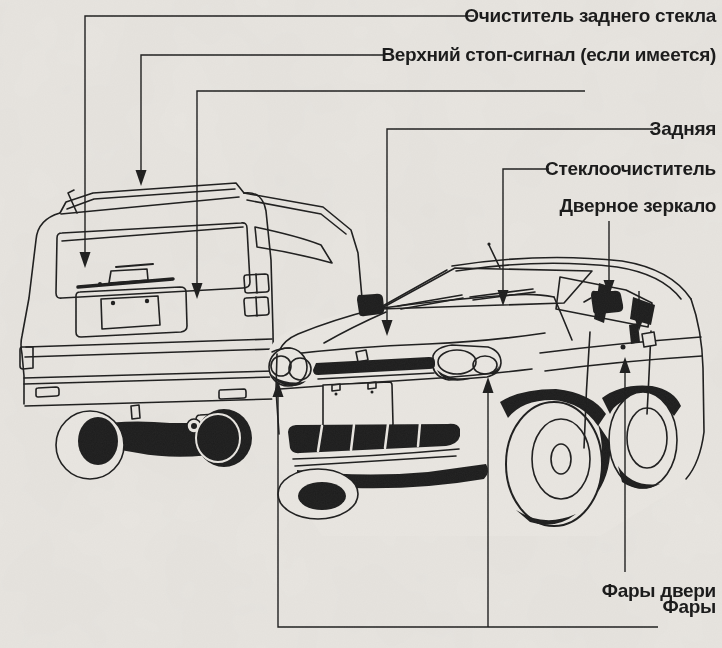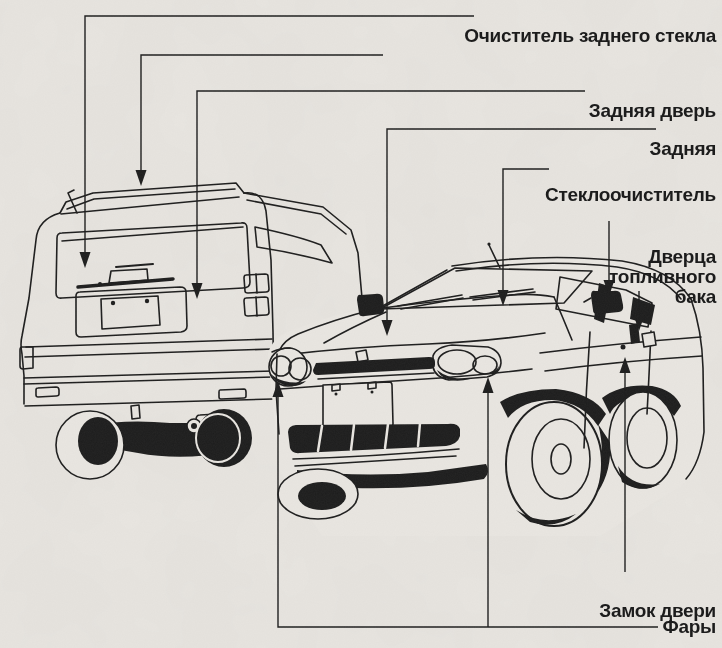--- a/index.html
+++ b/index.html
@@ -11,26 +11,25 @@
     position:relative;
     width:722px;height:648px;
     background:var(--paper);
     overflow:hidden;
     font-family:"Liberation Sans", sans-serif;
   }
   .stage svg{position:absolute;inset:0;display:block;}
   .lbl{
     position:absolute;
     right:6px;
-    text-align:right;
+    text-align:center;
     font:700 19px/21px "Liberation Sans", sans-serif;
     color:var(--ink);
     letter-spacing:-0.3px;
     white-space:nowrap;
-    margin-top:20px;
   }
   .lbl.multiline div{line-height:20px;}
 </style>
 </head>
 <body>
 
 <div class="stage">
 
 <svg viewBox="0 0 722 648" width="722" height="648">
   <defs>
@@ -200,24 +199,20 @@
     <polygon points="633.5,315 644.5,315 639,331"></polygon>
     <polygon points="619.5,373 630.5,373 625,357"></polygon>
     <polygon points="272.5,397 283.5,397 278,381"></polygon>
     <polygon points="482.5,393 493.5,393 488,377"></polygon>
   </g>
 
   <rect x="0" y="0" width="722" height="648" filter="url(#grain)"></rect>
 </svg>
 
 <div class="lbl" style="top:5px">Очиститель заднего стекла</div>
-<div class="lbl" style="top:80px">Задняя дверь</div>
+<div class="lbl" style="top:44px">Верхний стоп-сигнал (если имеется)</div>
 <div class="lbl" style="top:118px">Задняя</div>
-<div class="lbl" style="top:164px">Стеклоочиститель</div>
-<div class="lbl multiline" style="top:227px">
-  <div>Дверца</div>
-  <div>топливного</div>
-  <div>бака</div>
+<div class="lbl" style="top:158px">Стеклоочиститель</div>
+<div class="lbl" style="top:195px">Дверное зеркало</div>
+<div class="lbl" style="top:580px">Фары двери</div>
+<div class="lbl" style="top:596px">Фары</div>
+
 </div>
-<div class="lbl" style="top:580px">Замок двери</div>
-<div class="lbl" style="top:596px">Фары</div>
-
-</div>
 
 </body></html>

